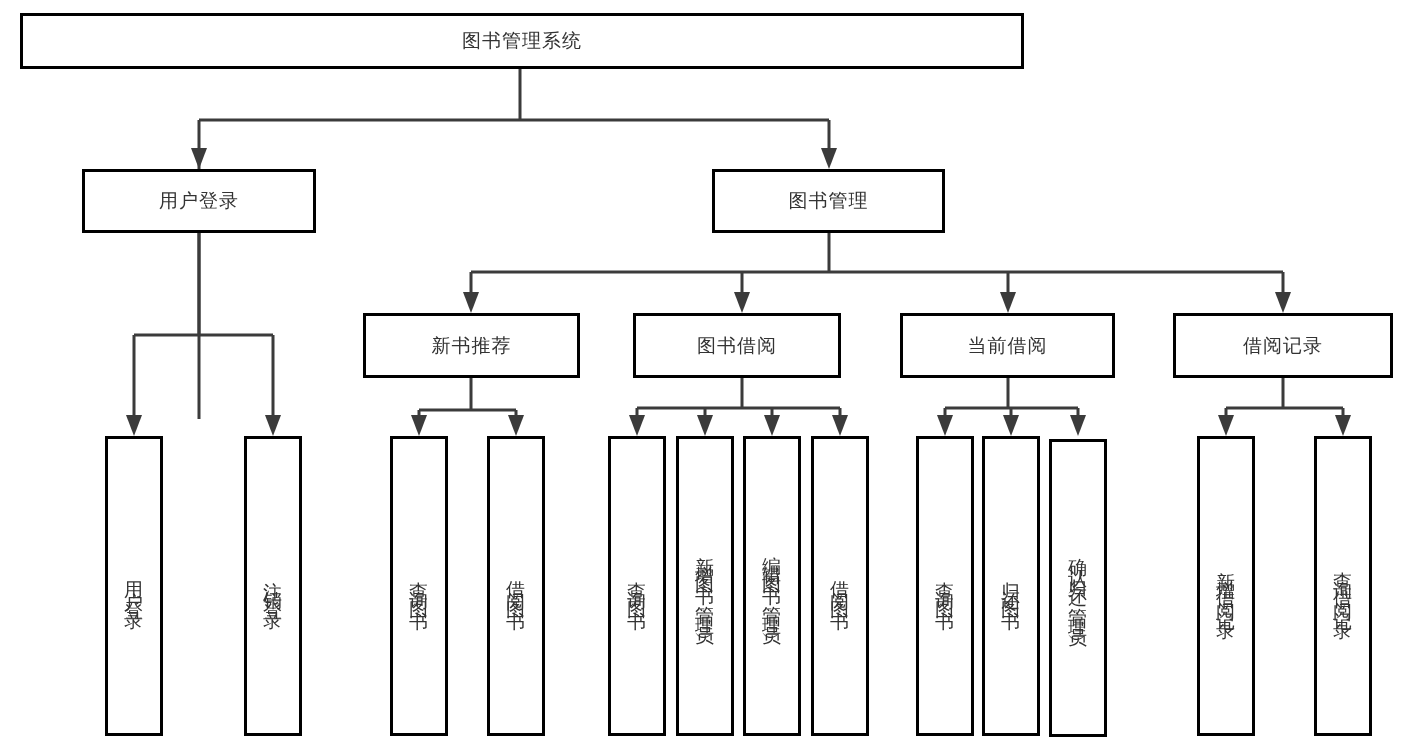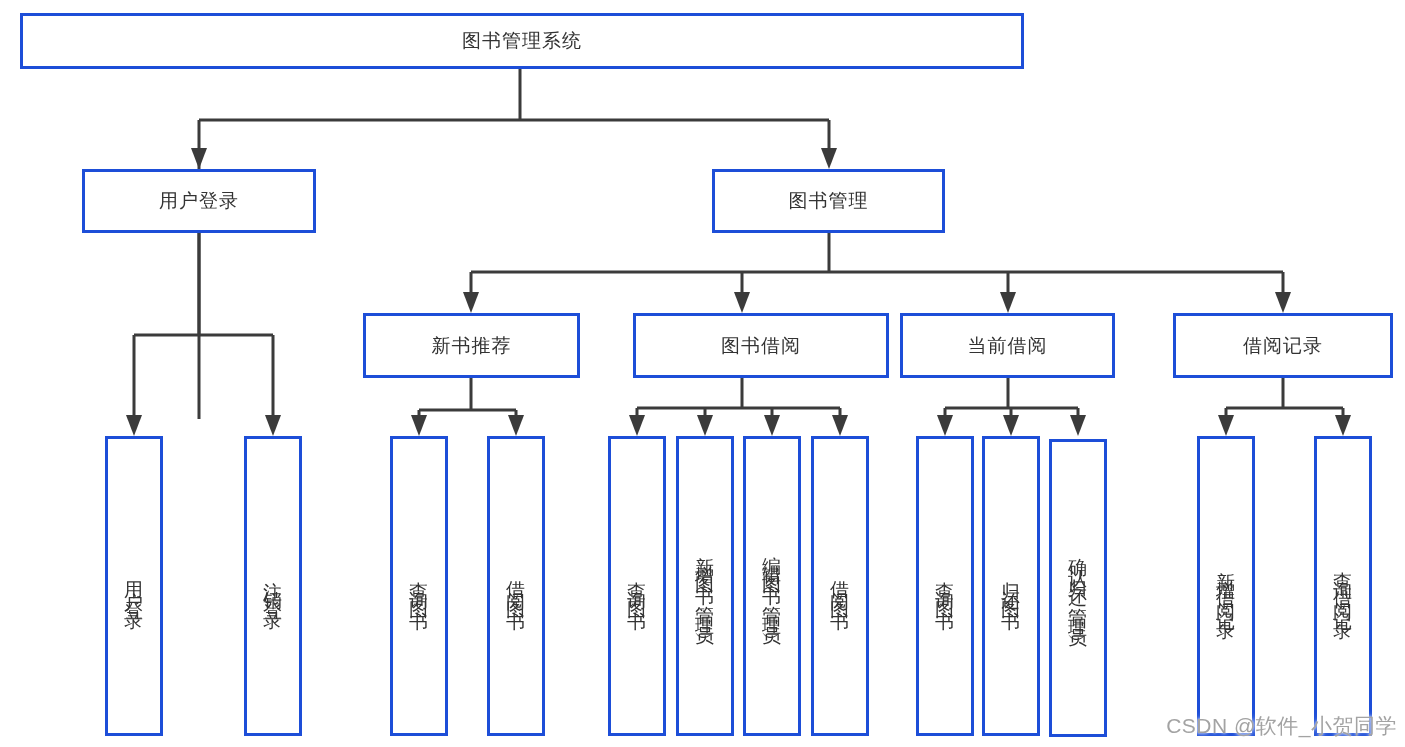--- a/index.html
+++ b/index.html
@@ -21,21 +21,21 @@
     stroke-width: 3;
     fill: none;
   }
   .wires polygon {
     fill: #3b3b3b;
     stroke: none;
   }
   .node {
     position: absolute;
     box-sizing: border-box;
-    border: 3px solid #1d4ed8;
+    border: 3px solid #000000;
     background: #ffffff;
     display: flex;
     align-items: center;
     justify-content: center;
     color: #333333;
     z-index: 2;
   }
   .node.h span {
     font-size: 19px;
     letter-spacing: 1px;
@@ -107,21 +107,21 @@
   <div class="node h" style="left:82px; top:169px; width:234px; height:64px;">
     <span>用户登录</span>
   </div>
   <div class="node h" style="left:363px; top:313px; width:217px; height:65px;">
     <span>新书推荐</span>
   </div>
 
   <div class="node h" style="left:712px; top:169px; width:233px; height:64px;">
     <span>图书管理</span>
   </div>
-  <div class="node h" style="left:633px; top:313px; width:256px; height:65px;">
+  <div class="node h" style="left:633px; top:313px; width:208px; height:65px;">
     <span>图书借阅</span>
   </div>
   <div class="node h" style="left:900px; top:313px; width:215px; height:65px;">
     <span>当前借阅</span>
   </div>
   <div class="node h" style="left:1173px; top:313px; width:220px; height:65px;">
     <span>借阅记录</span>
   </div>
 
   <div class="node v" style="left:105px; top:436px; width:58px; height:300px;">
@@ -161,15 +161,14 @@
     <span>确认归还（管理员）</span>
   </div>
 
   <div class="node v" style="left:1197px; top:436px; width:58px; height:300px;">
     <span>新增借阅记录</span>
   </div>
   <div class="node v" style="left:1314px; top:436px; width:58px; height:300px;">
     <span>查询借阅记录</span>
   </div>
 
-  <div class="watermark">CSDN @软件_小贺同学</div>
 
 </div>
 
 </body></html>

